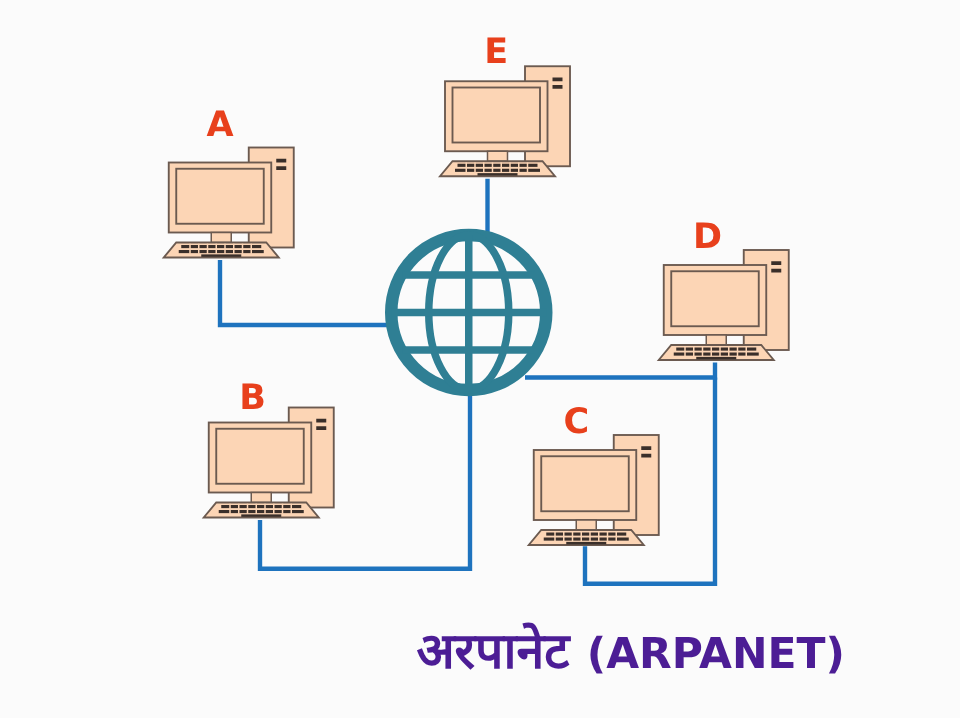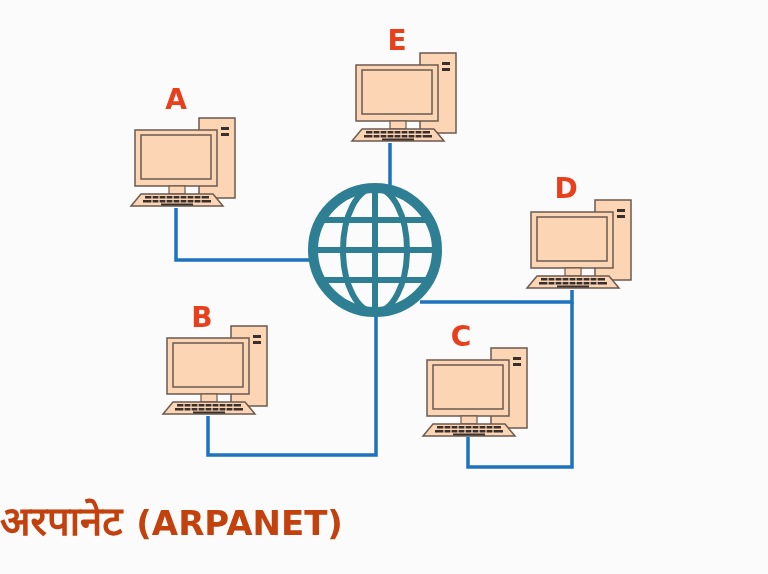--- a/index.html
+++ b/index.html
@@ -10,25 +10,25 @@
       font-family: "DejaVu Sans", sans-serif;
       font-weight: bold;
       font-size: 28px;
       color: #e8401c;
       transform: translateX(-50%);
       line-height: 1;
     }
     #title {
       position: absolute;
       left: 0; width: 676px; top: 497px;
-      text-align: left;
+      text-align: right;
       font-family: "DejaVu Sans", sans-serif;
       font-weight: bold;
       font-size: 40px;
-      color: #c2410c;
+      color: #4c1d95;
       line-height: 1.2;
     }
     #title .latin { font-size: 34px; }
   </style>
 </head>
 <body>
 
 <div id="canvas">
   <svg width="768" height="574" viewBox="0 0 768 574">
     <defs>

